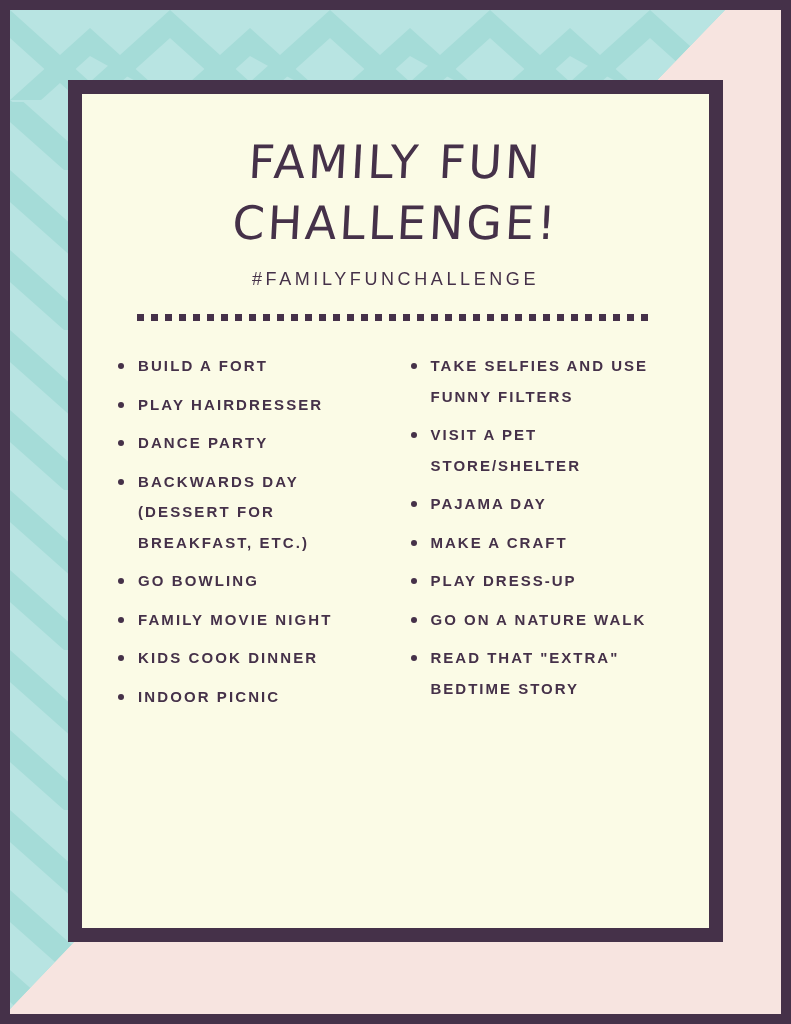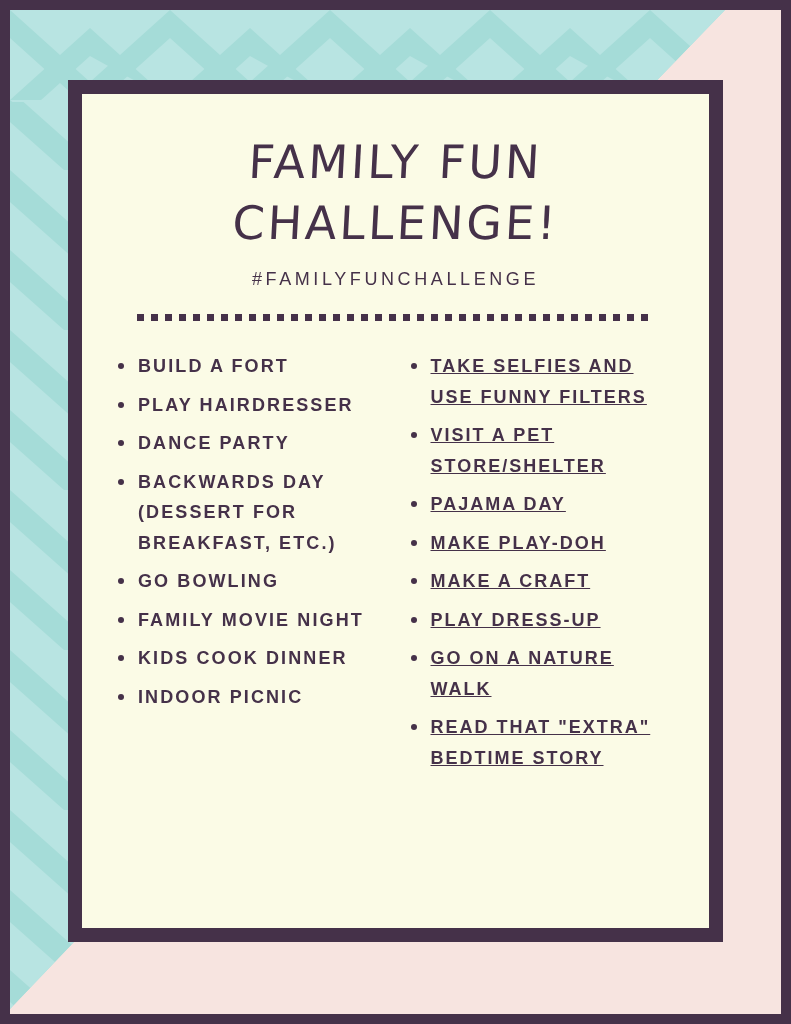--- a/index.html
+++ b/index.html
@@ -117,38 +117,38 @@
   .column { flex: 1 1 0; min-width: 0; }
 
   ul.fun-list { list-style: none; }
 
   ul.fun-list li {
     position: relative;
     padding-left: 22px;
     margin-bottom: 8px;
     font-family: "Liberation Sans", sans-serif;
     font-weight: bold;
-    font-size: 18px;
+    font-size: 15px;
     line-height: 30.5px;
     letter-spacing: 2.1px;
     color: #453149;
     text-transform: uppercase;
   }
 
   ul.fun-list li .bullet {
     position: absolute;
     left: 2px;
     top: 12px;
     width: 6px;
     height: 6px;
     border-radius: 50%;
     background: #453149;
   }
 
-  .col-right ul.fun-list li { letter-spacing: 2.0px; text-decoration: underline; }
+  .col-right ul.fun-list li { letter-spacing: 2.0px; }
 </style>
 </head>
 <body>
 
 <div id="poster">
 
   <div class="bg-pink"></div>
 
   <div class="bg-teal"></div>
 
@@ -198,21 +198,20 @@
           <li><span class="bullet"></span><span>KIDS COOK DINNER</span></li>
           <li><span class="bullet"></span><span>INDOOR PICNIC</span></li>
         </ul>
       </div>
 
       <div class="column col-right">
         <ul class="fun-list">
           <li><span class="bullet"></span><span>TAKE SELFIES AND USE FUNNY FILTERS</span></li>
           <li><span class="bullet"></span><span>VISIT A PET STORE/SHELTER</span></li>
           <li><span class="bullet"></span><span>PAJAMA DAY</span></li>
-          <li><span class="bullet"></span><span>MAKE PLAY-DOH</span></li>
           <li><span class="bullet"></span><span>MAKE A CRAFT</span></li>
           <li><span class="bullet"></span><span>PLAY DRESS-UP</span></li>
           <li><span class="bullet"></span><span>GO ON A NATURE WALK</span></li>
           <li><span class="bullet"></span><span>READ THAT "EXTRA" BEDTIME STORY</span></li>
         </ul>
       </div>
 
     </div>
   </div>
 </div>

